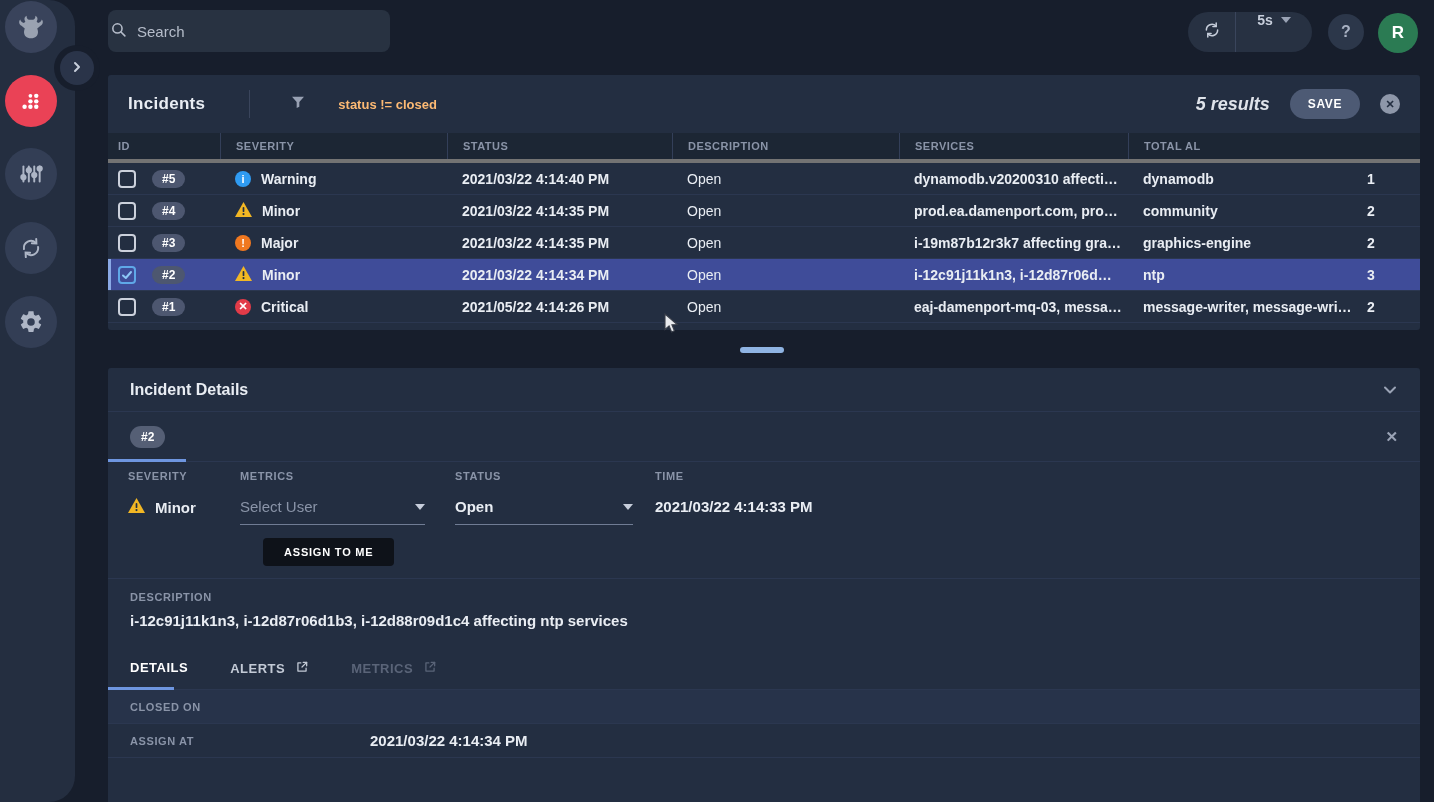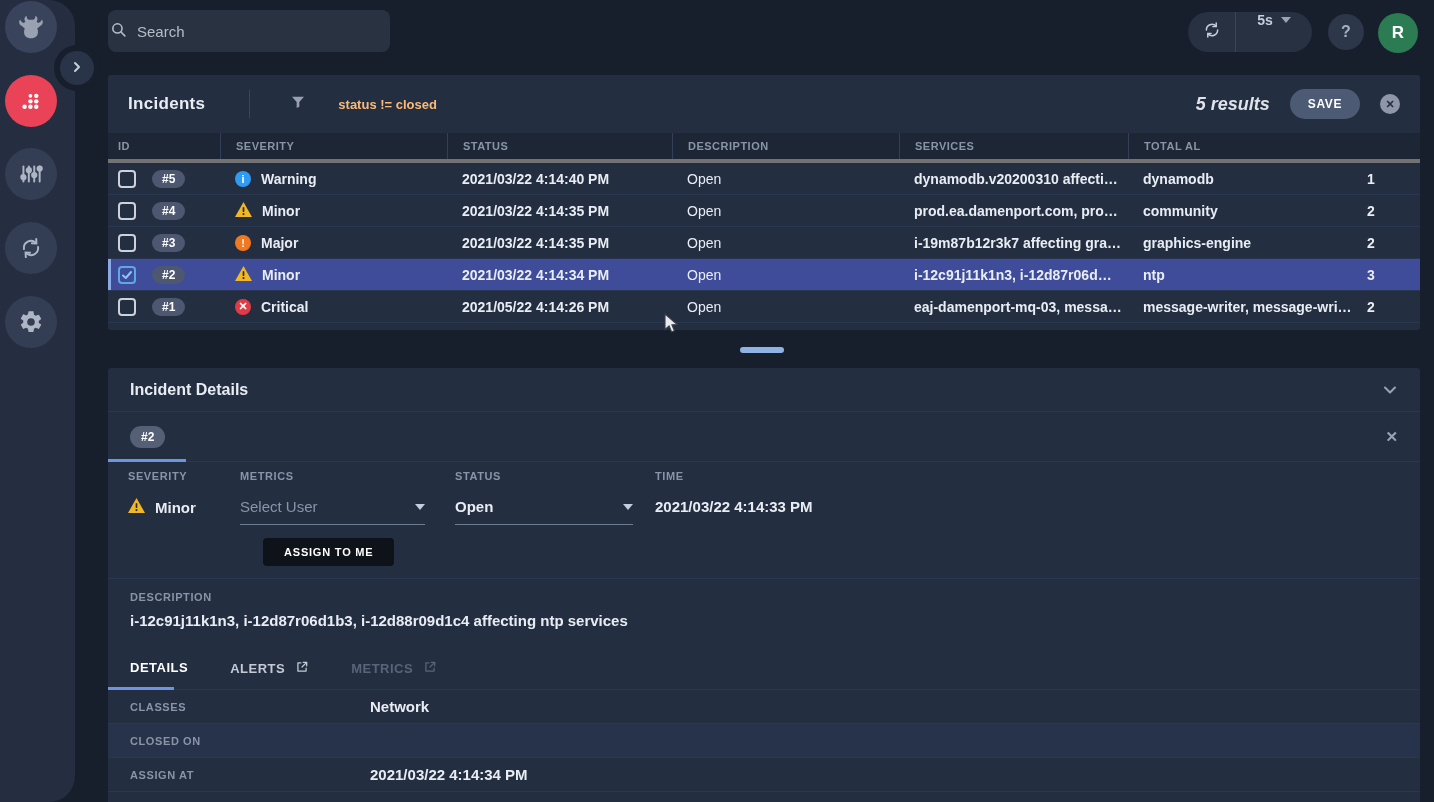--- a/index.html
+++ b/index.html
@@ -418,24 +418,20 @@
             <path d="M10 5 H5 V19 H19 V14"></path>
             <polyline points="14,4 20,4 20,10"></polyline>
             <line x1="20" y1="4" x2="12" y2="12"></line>
           </svg>
       </span>
     </span>
     <span class="dtabs-underline"></span>
   </div>
 
   <div>
-      <div class="kvrow">
-        <span class="kvlabel">CLASSES</span>
-        <span class="kvval">Network</span>
-      </div>
       <div class="kvrow alt">
         <span class="kvlabel">CLOSED ON</span>
         <span class="kvval"></span>
       </div>
       <div class="kvrow">
         <span class="kvlabel">ASSIGN AT</span>
         <span class="kvval">2021/03/22 4:14:34 PM</span>
       </div>
       <div class="kvrow partial"></div>
     </div>

